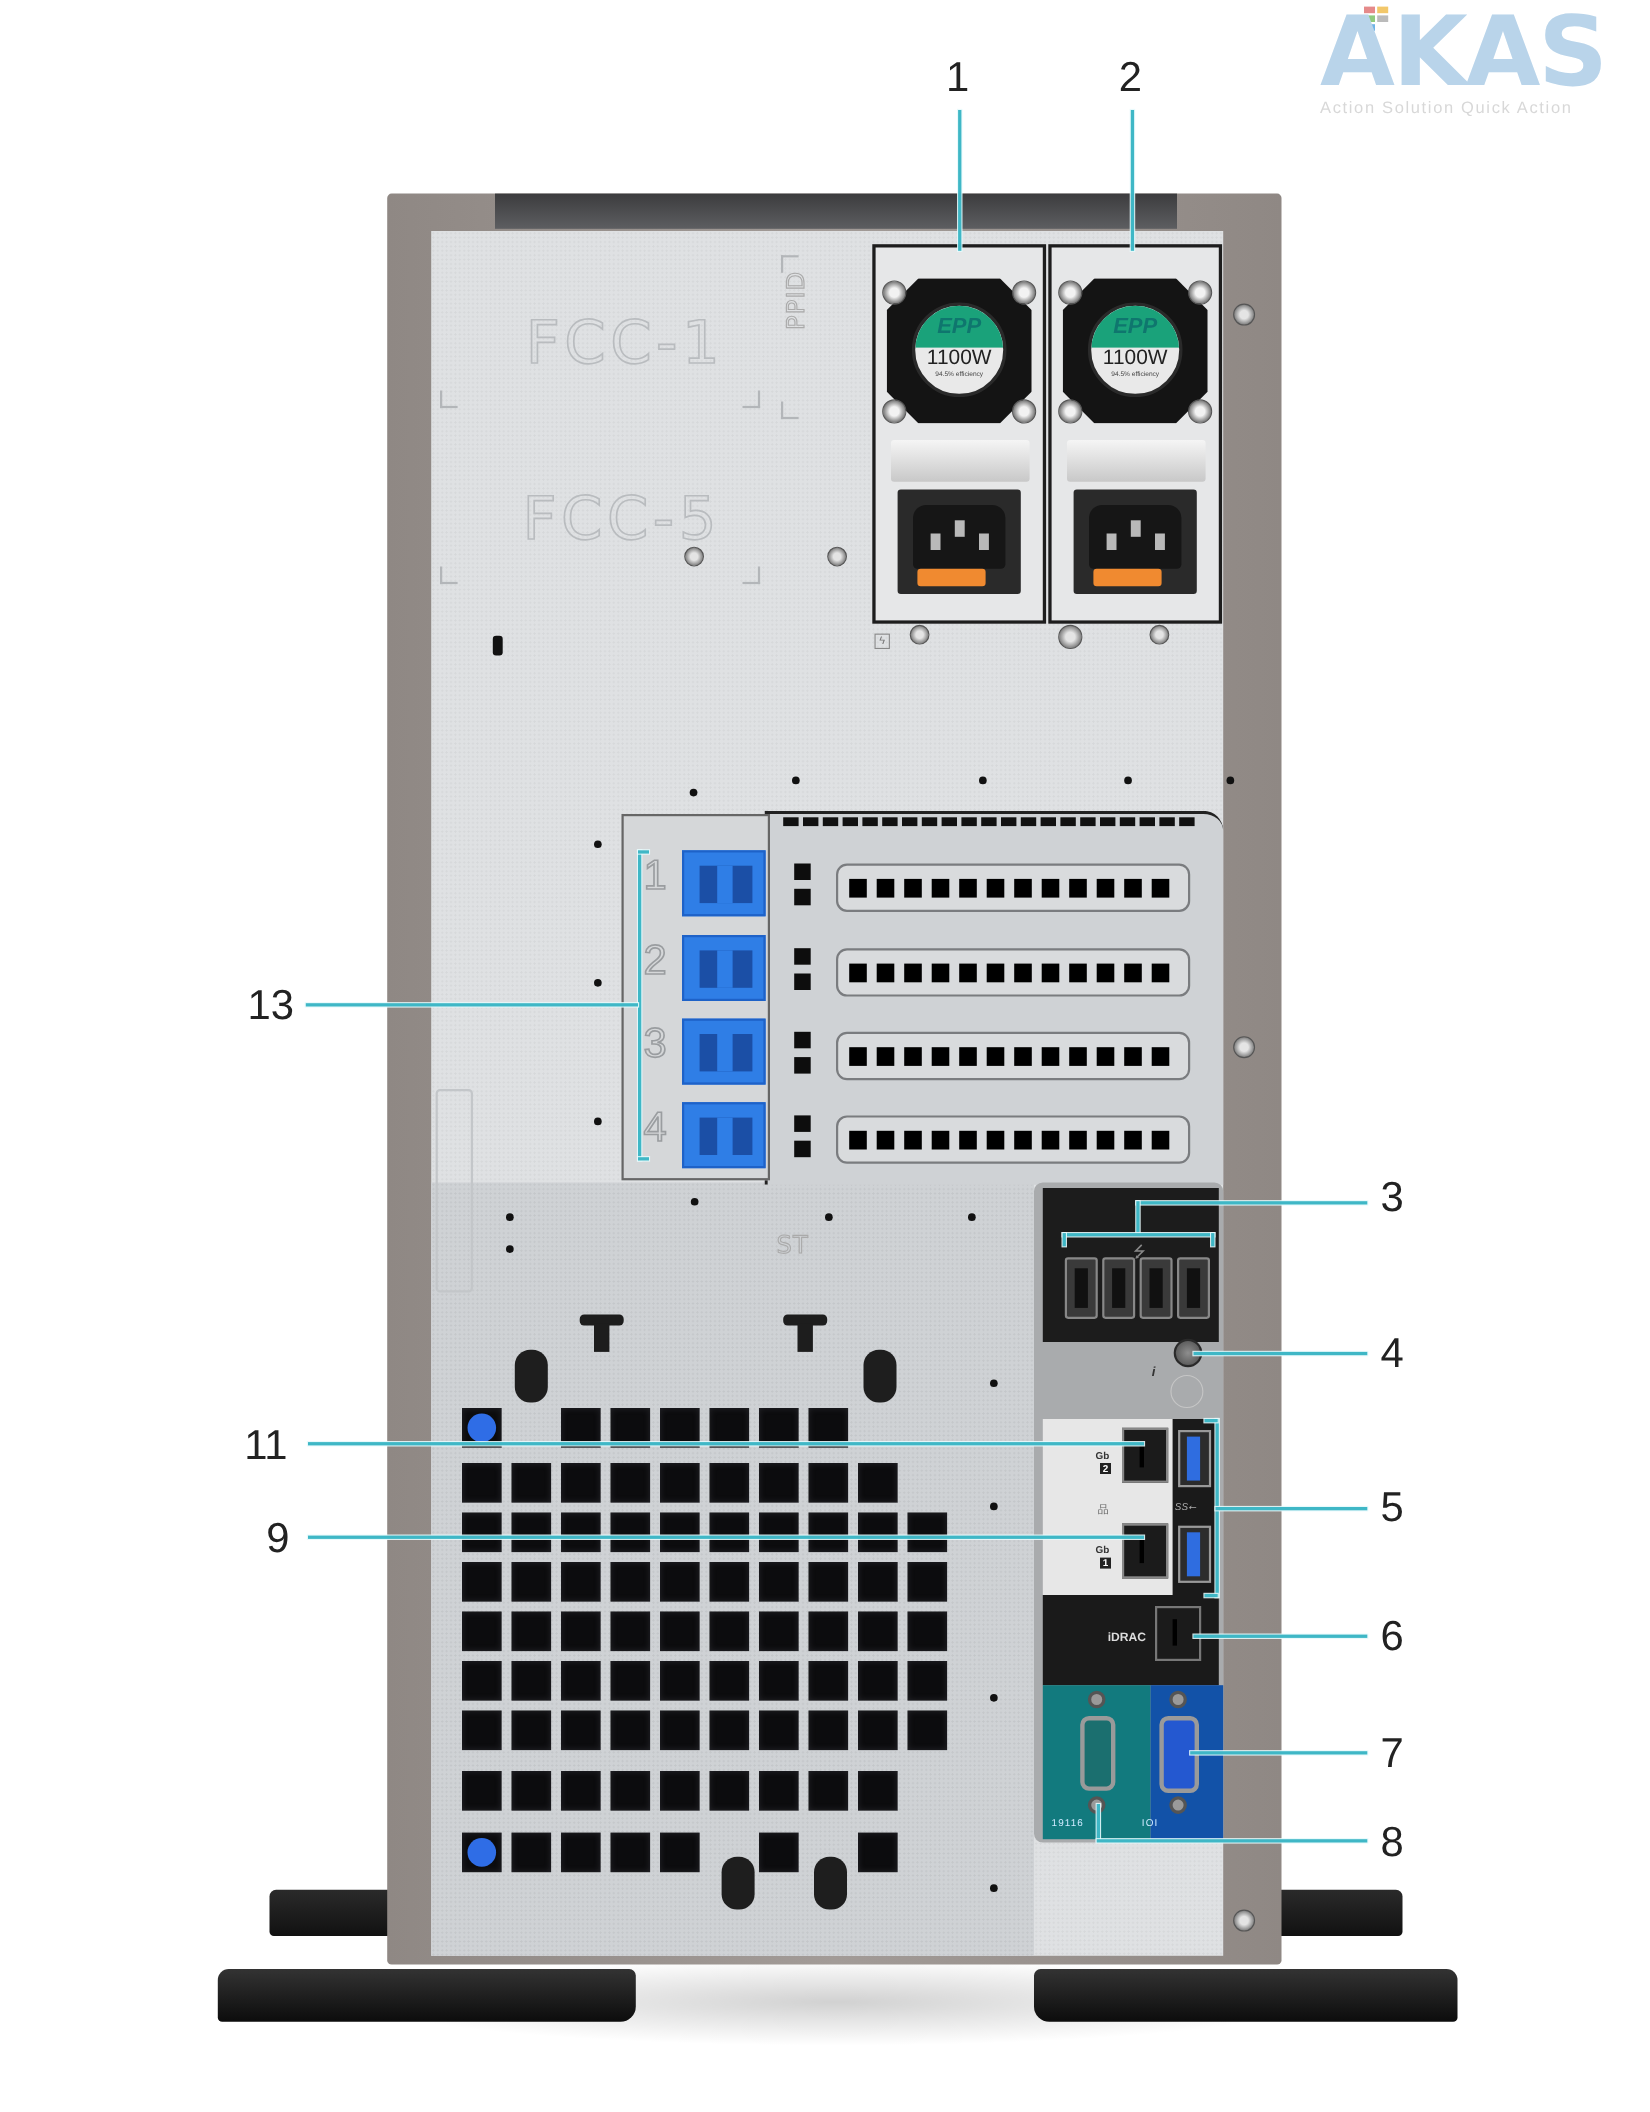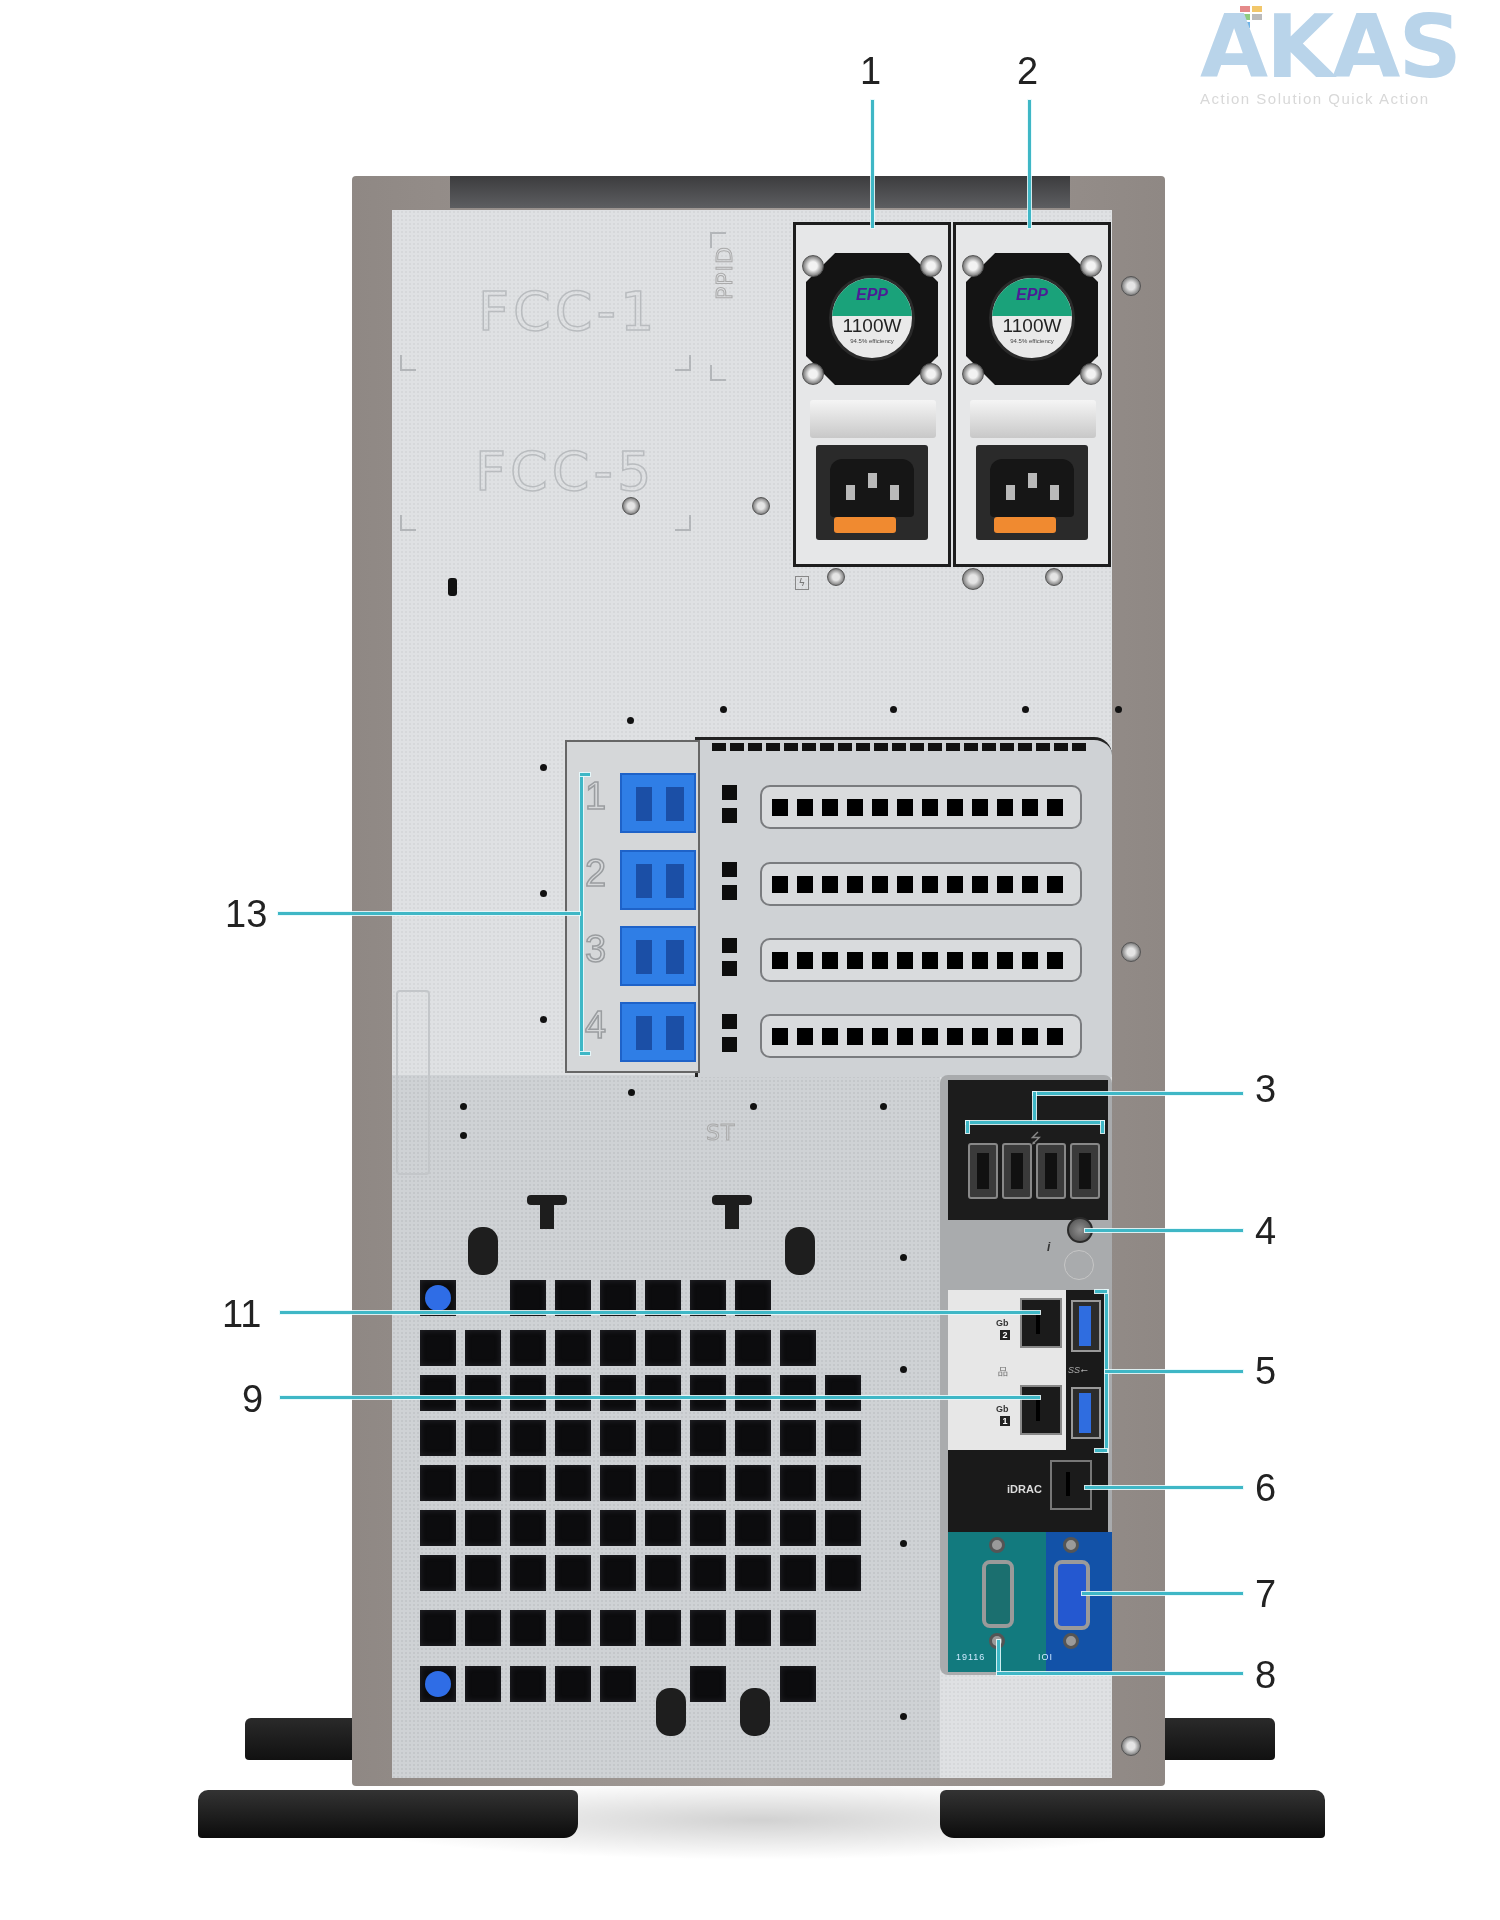--- a/index.html
+++ b/index.html
@@ -33,21 +33,21 @@
            background-image: radial-gradient(rgba(0,0,0,0.05) 1px, transparent 1px); background-size: 4px 4px; }
 
   .emboss { position:absolute; color: transparent; -webkit-text-stroke: 1.5px #b9bcbf; font-size: 54px; letter-spacing: 4px; font-family: "DejaVu Sans", sans-serif; }
   .corner { position:absolute; width: 16px; height: 16px; border-color: #b3b6b9; border-style: solid; border-width: 0; }
 
   
   .psu { position:absolute; top: 222px; width: 158px; height: 345px; background: #e6e7e8; border: 3px solid #1d1d1d; }
   .psu .fanbox { position:absolute; left: 10px; top: 28px; width: 132px; height: 132px; background: #141414; clip-path: polygon(22% 0,78% 0,100% 22%,100% 78%,78% 100%,22% 100%,0 78%,0 22%); }
   .psu .badge { position:absolute; left: 33px; top: 50px; width: 86px; height: 86px; border-radius: 50%; background: #e9e9e9; overflow: hidden; border: 3px solid #2a2a2a; }
   .psu .badge .top { position:absolute; left:0; top:0; width:100%; height: 38px; background: #1aa27a; }
-  .psu .badge .epp { position:absolute; width:100%; top: 8px; text-align:center; color:#4c1d95; font-style: italic; font-size: 16px; font-weight: 700; }
+  .psu .badge .epp { position:absolute; width:100%; top: 8px; text-align:center; color:#0f766e; font-style: italic; font-size: 20px; font-weight: 700; }
   .psu .badge .watt { position:absolute; width:100%; top: 37px; text-align:center; color:#222; font-size: 19px; }
   .psu .badge .eff { position:absolute; width:100%; top: 60px; text-align:center; color:#444; font-size: 6px; }
   .psu .screw { position:absolute; width: 22px; height: 22px; border-radius: 50%; background: radial-gradient(#f2f2f2 30%, #7b7b7b 70%); border: 1px solid #555; }
   .psu .handle { position:absolute; left: 14px; top: 175px; width: 126px; height: 38px; background: linear-gradient(#f5f5f5,#c8c8c8); border-radius: 3px; }
   .psu .socket { position:absolute; left: 20px; top: 220px; width: 112px; height: 95px; background: #2a2a2a; border-radius: 3px; }
   .psu .socket .inner { position:absolute; left: 14px; top: 14px; width: 84px; height: 58px; background: #161616; border-radius: 12px 12px 4px 4px; }
   .psu .pin { position:absolute; width: 9px; height: 15px; background: #b9b9b9; }
   .psu .latch { position:absolute; left: 38px; top: 292px; width: 62px; height: 16px; background: #f08a30; border-radius: 3px; }
 
   

